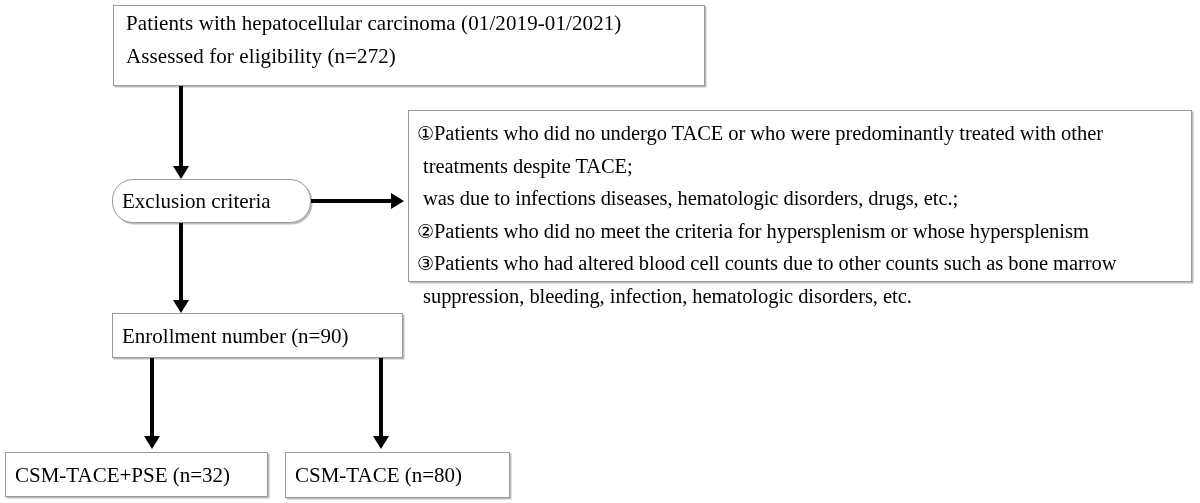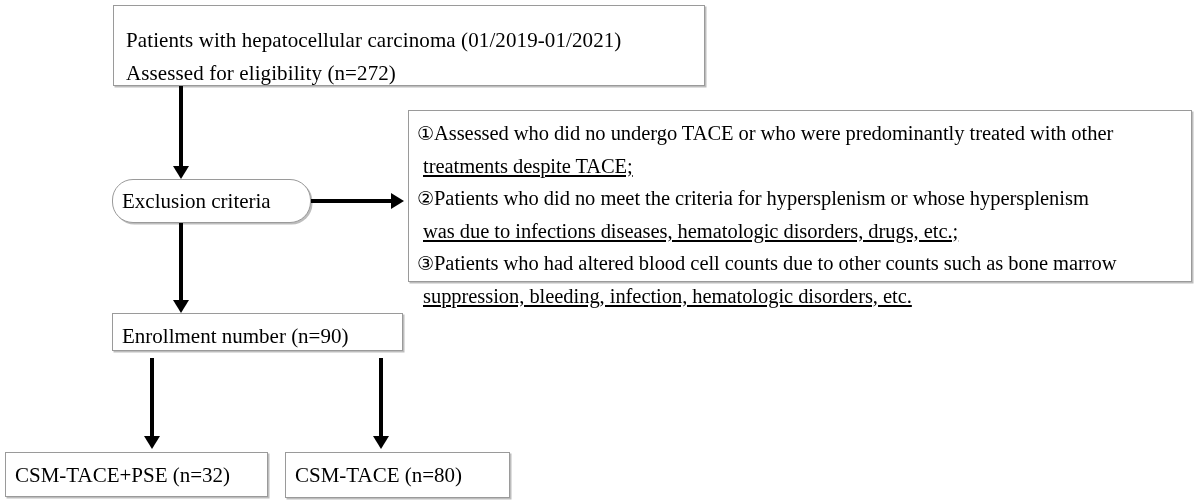--- a/index.html
+++ b/index.html
@@ -27,21 +27,21 @@
   .box-text {
     display: block;
     white-space: nowrap;
   }
   
   #box-eligibility {
     left: 113px;
     top: 5px;
     width: 592px;
     height: 81px;
-    padding: 18px 0 0 12px;
+    padding: 1px 0 0 12px;
   }
   #box-eligibility .box-text {
     font-size: 21px;
     line-height: 33px;
     letter-spacing: 0.1px;
   }
   
   #box-exclusion {
     left: 112px;
     top: 179px;
@@ -64,32 +64,31 @@
   }
   #box-criteria .crit-line {
     display: block;
     font-size: 20.5px;
     line-height: 32.5px;
     white-space: nowrap;
     letter-spacing: -0.05px;
   }
   #box-criteria .crit-line.indent {
     padding-left: 6px;
-    text-decoration: underline;
   }
   .circnum {
     font-family: "DejaVu Sans", sans-serif;
     font-size: 19px;
   }
   
   #box-enrollment {
     left: 112px;
     top: 313px;
     width: 291px;
-    height: 38px;
+    height: 45px;
     padding: 6px 0 0 9px;
   }
   #box-enrollment .box-text {
     font-size: 21px;
     line-height: 32px;
   }
   
   #box-arm-pse {
     left: 5px;
     top: 452px;
@@ -162,27 +161,27 @@
     <span class="box-text">Exclusion criteria</span>
   </div>
 
   <div class="connector">
     <div class="h-line" style="left:311px; top:199px; width:82px;"></div>
     <div class="arrow-right" style="left:391px; top:193px;"></div>
   </div>
 
   <div class="box" id="box-criteria">
 
-    <span class="crit-line"><span class="circnum">①</span><span>Assessed who did no undergo TACE or who were predominantly treated with other</span></span>
+    <span class="crit-line"><span class="circnum">①</span><span>Patients who did no undergo TACE or who were predominantly treated with other</span></span>
 
     <span class="crit-line indent">treatments despite TACE;</span>
 
+    <span class="crit-line indent">was due to infections diseases, hematologic disorders, drugs, etc.;</span>
+
     <span class="crit-line"><span class="circnum">②</span><span>Patients who did no meet the criteria for hypersplenism or whose hypersplenism</span></span>
-
-    <span class="crit-line indent">was due to infections diseases, hematologic disorders, drugs, etc.;</span>
 
     <span class="crit-line"><span class="circnum">③</span><span>Patients who had altered blood cell counts due to other counts such as bone marrow</span></span>
 
     <span class="crit-line indent">suppression, bleeding, infection, hematologic disorders, etc.</span>
   </div>
 
   <div class="connector">
     <div class="v-line" style="left:179px; top:223px; height:79px;"></div>
     <div class="arrow-down" style="left:173px; top:300px;"></div>
   </div>

